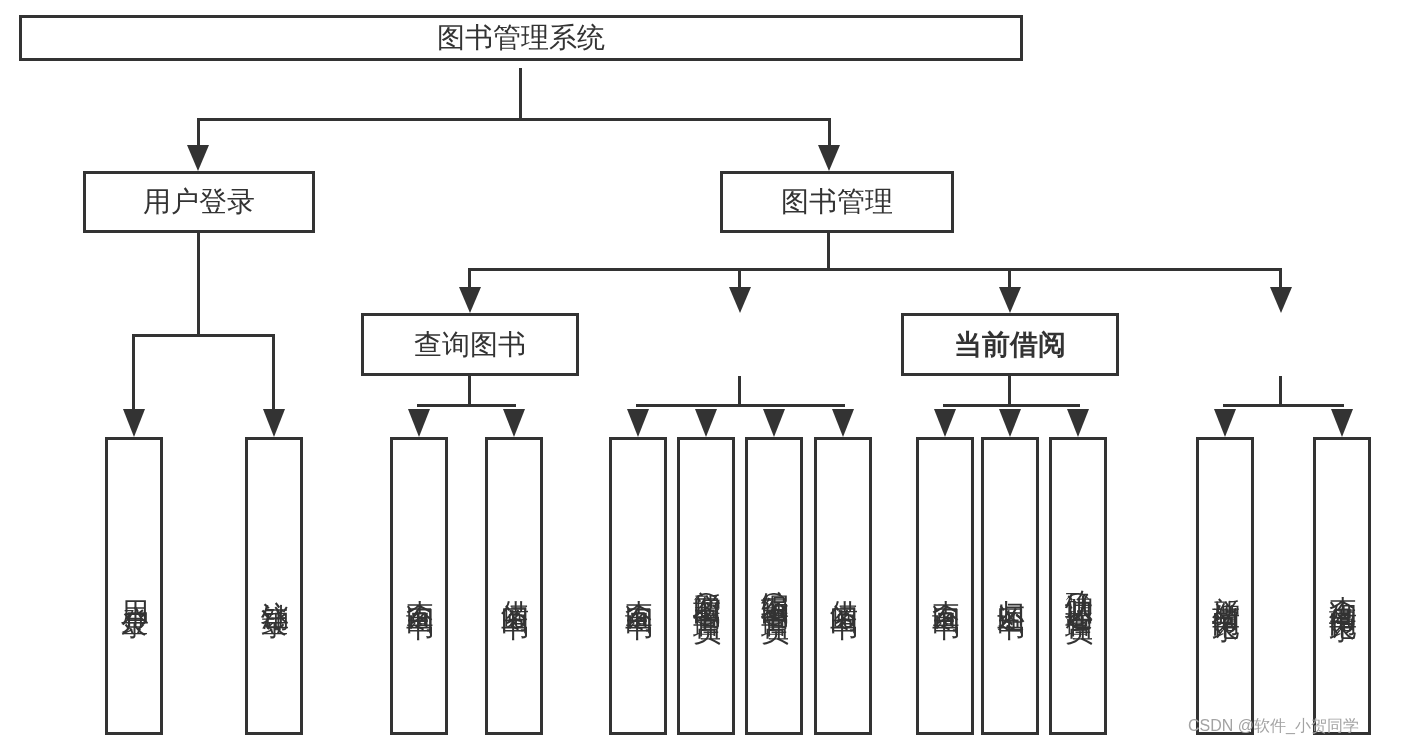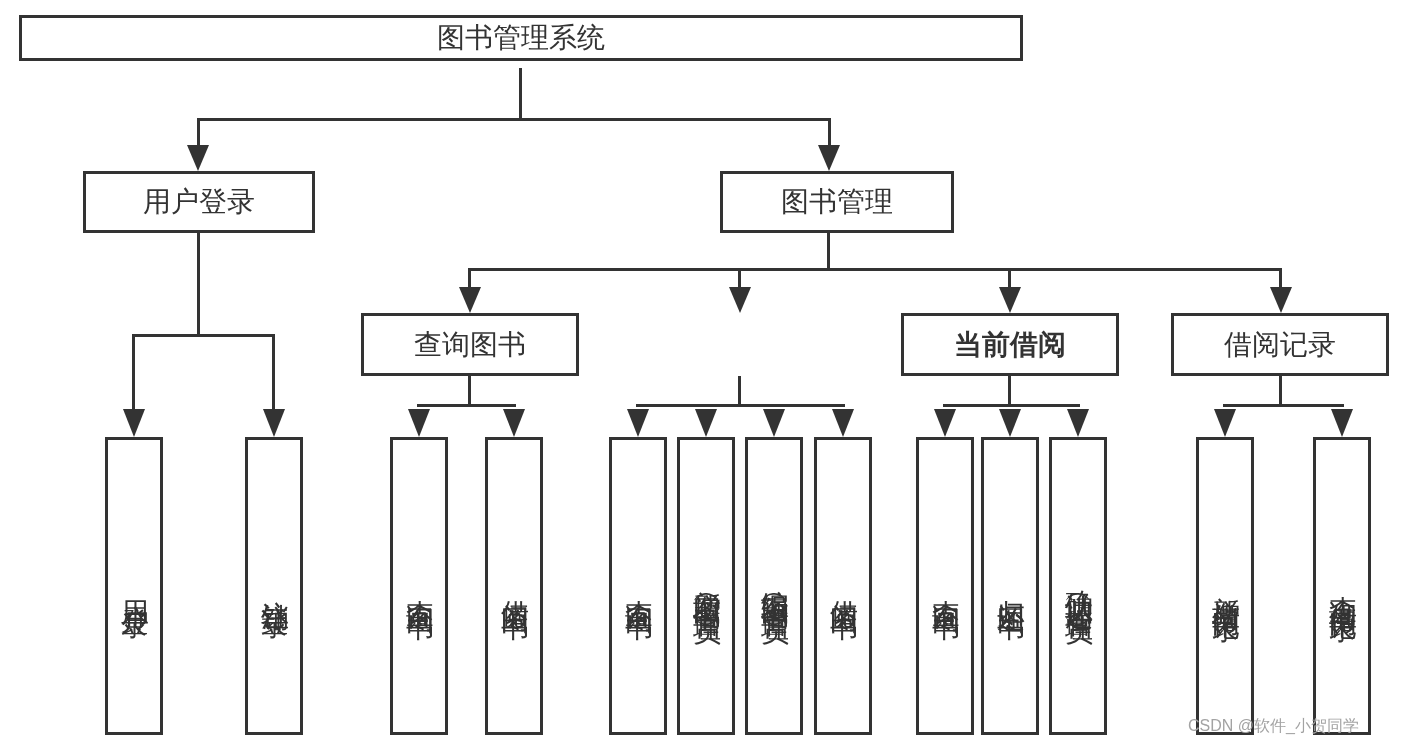--- a/index.html
+++ b/index.html
@@ -75,23 +75,20 @@
   </div>
   <div class="box lvl2 b-bm">
     <span>图书管理</span>
   </div>
 
   <div class="box lvl3 b-rec">
     <span>查询图书</span>
   </div>
   <div class="box lvl3 b-cur">
     <span>当前借阅</span>
-  </div>
-  <div class="box lvl3 b-his">
-    <span>借阅记录</span>
   </div>
 
   <div class="box leaf" style="left:105px;">
     <span>用户登录</span>
   </div>
   <div class="box leaf" style="left:245px;">
     <span>注销登录</span>
   </div>
 
   <div class="box leaf" style="left:390px;">

